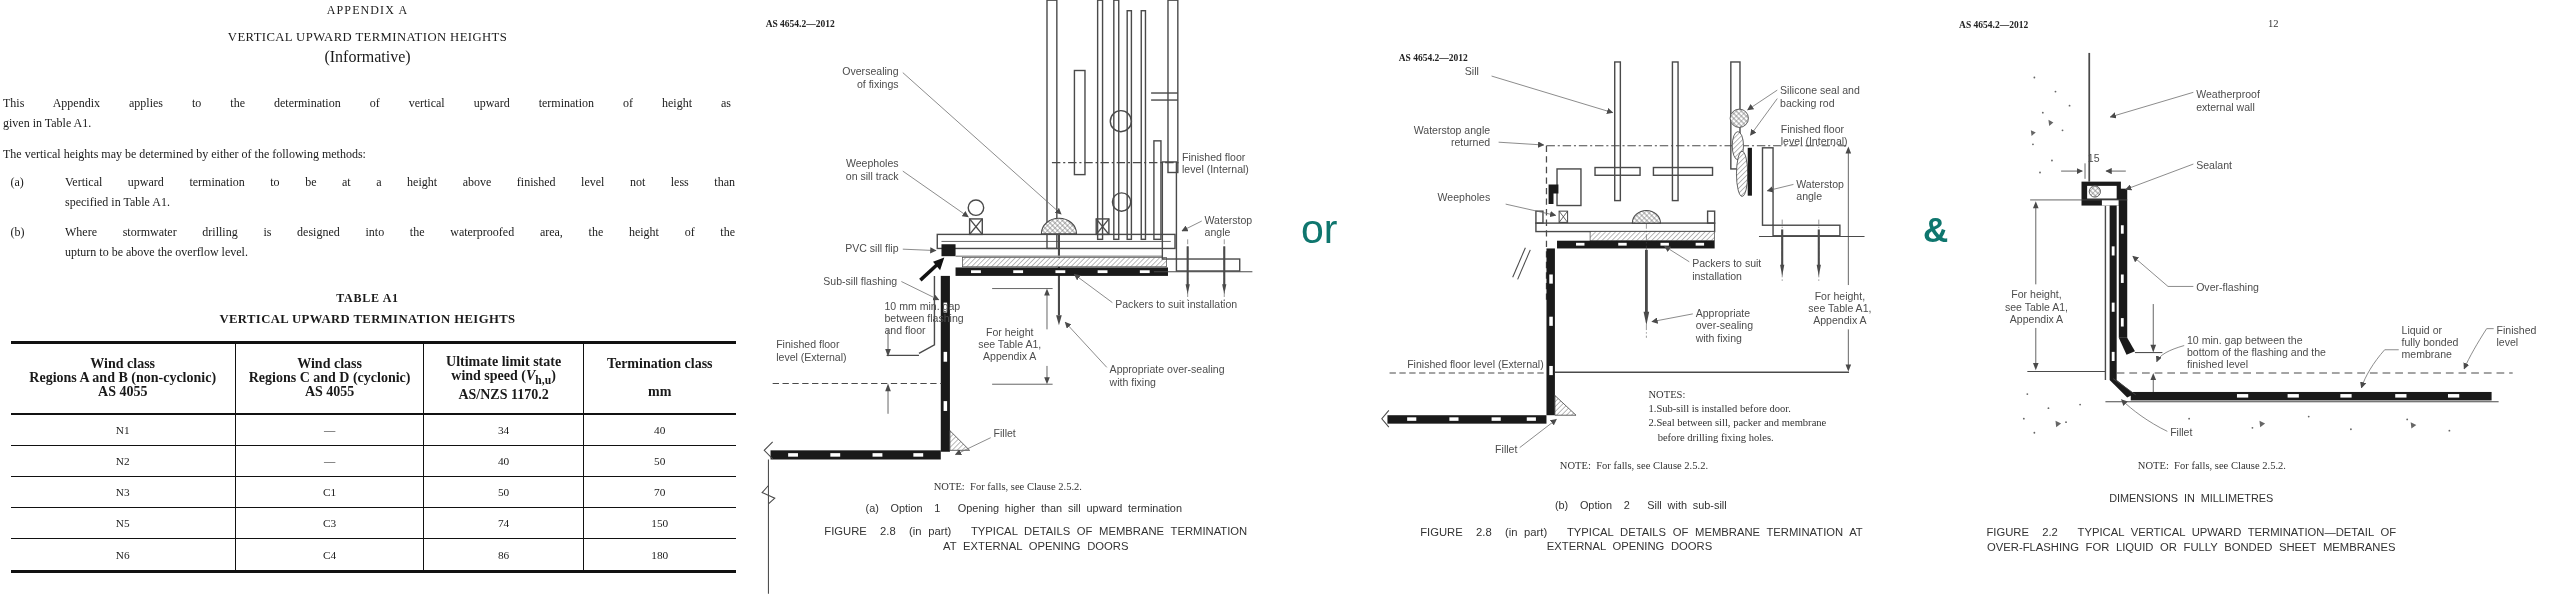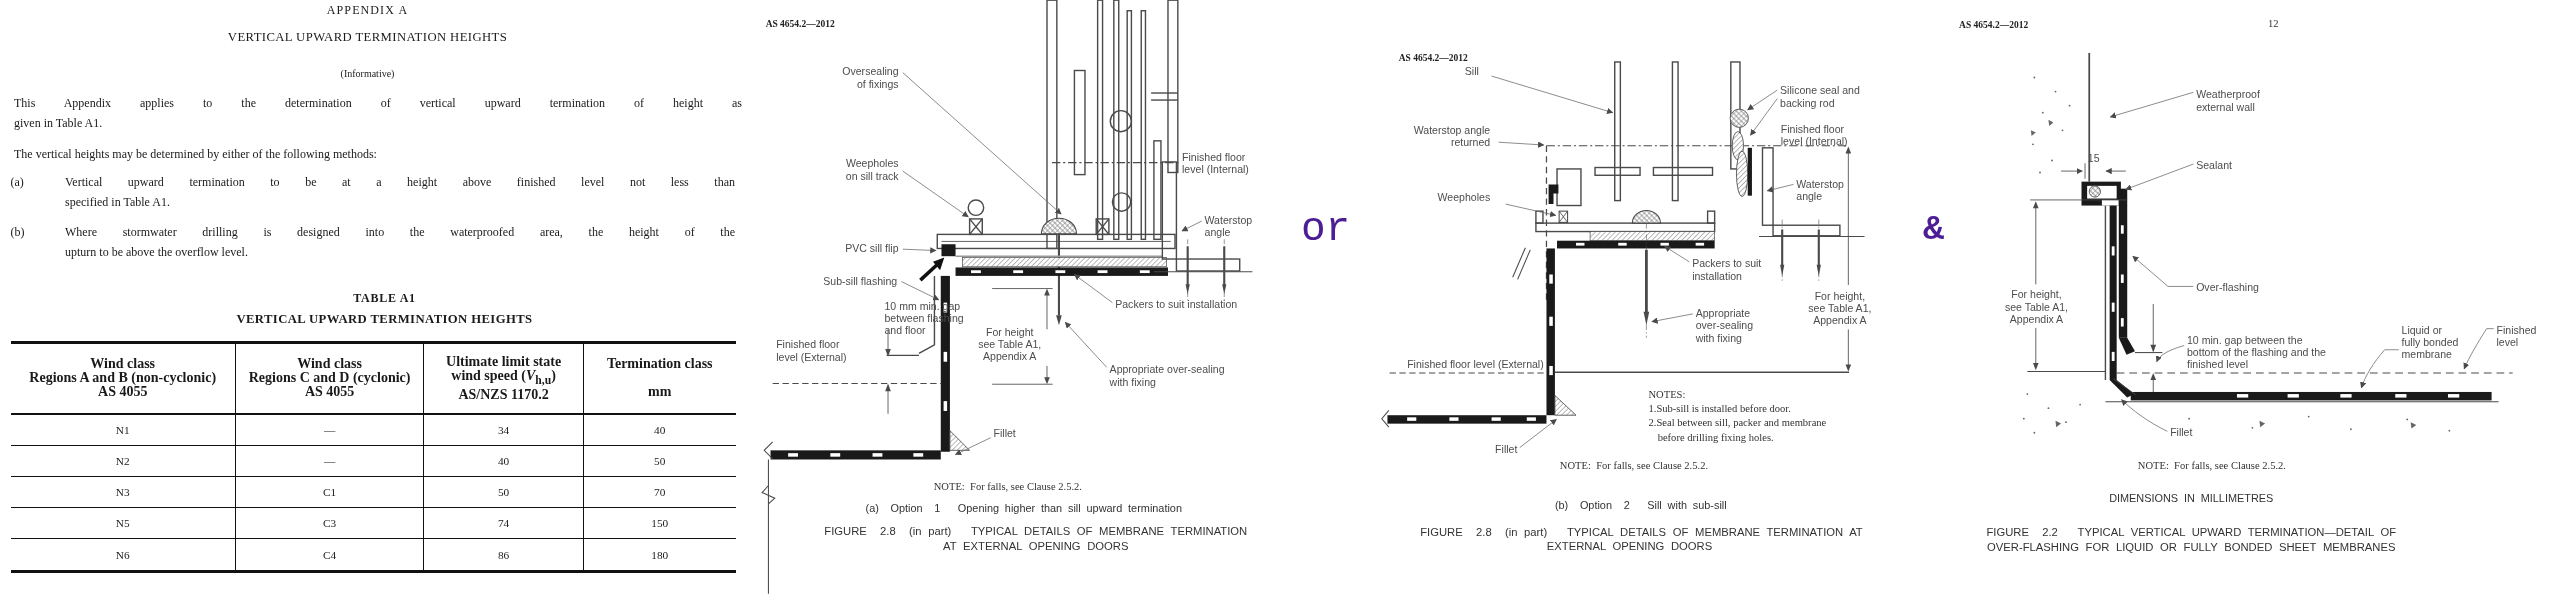--- a/index.html
+++ b/index.html
@@ -3,48 +3,48 @@
 <meta charset="utf-8">
 <style>
   html,body{margin:0;padding:0;background:#fff;}
   .doc{position:relative;width:2576px;height:594px;background:#ffffff;overflow:hidden;
        font-family:"Liberation Serif",serif;color:#1a1a1a;}
   
   .textcol{position:absolute;left:0;top:0;width:746px;height:594px;}
   .h1,.h2,.h3{position:absolute;left:0;width:735px;text-align:center;}
   .h1{top:2.8px;font-size:12px;letter-spacing:1.1px;}
   .h2{top:30px;font-size:12.7px;letter-spacing:0.4px;}
-  .h3{top:68px;font-size:10px;}
-  .para{position:absolute;left:14px;width:728px;font-size:12px;line-height:20px;}
+  .h3{top:48px;font-size:16px;}
+  .para{position:absolute;left:3px;width:728px;font-size:12px;line-height:20px;}
   .para .j{text-align:justify;text-align-last:justify;}
   .item{position:absolute;left:7px;width:728px;font-size:12px;line-height:20px;}
   .item .lbl{position:absolute;left:3.5px;top:0;}
   .item .itxt{margin-left:58px;}
   .item .itxt .j{text-align:justify;text-align-last:justify;}
-  .tcap1,.tcap2{position:absolute;left:17px;width:735px;text-align:center;font-weight:bold;}
+  .tcap1,.tcap2{position:absolute;left:0;width:735px;text-align:center;font-weight:bold;}
   .tcap1{top:291px;font-size:12px;letter-spacing:0.7px;}
   .tcap2{top:312px;font-size:12.7px;letter-spacing:0.4px;}
   table.a1{position:absolute;left:10.6px;top:341px;width:725px;border-collapse:collapse;
            border-top:3.5px solid #111;border-bottom:3.5px solid #111;}
   table.a1 th,table.a1 td{border-left:1.4px solid #111;border-right:1.4px solid #111;
            text-align:center;vertical-align:middle;padding:1.4px 2.8px;}
   table.a1 th:first-child,table.a1 td:first-child{border-left:none;}
   table.a1 th:last-child,table.a1 td:last-child{border-right:none;}
   table.a1 thead th{border-bottom:2.1px solid #111;font-size:14px;line-height:14px;height:66px;}
   table.a1 td{border-bottom:1.8px solid #111;font-size:11.3px;height:27.4px;}
   table.a1 tr:last-child td{border-bottom:none;}
   
   .panel{position:absolute;top:0;height:428px;}
   .panel svg{display:block;}
   text{fill:#4d4d4d;font-family:"Liberation Sans",sans-serif;font-size:15px;white-space:pre;}
   text.ref{fill:#222;font-family:"Liberation Serif",serif;font-weight:bold;font-size:13.5px;}
   text.ser{fill:#333;font-family:"Liberation Serif",serif;font-size:15px;}
   text.cap{fill:#333;font-size:15.5px;word-spacing:4px;}
   text.fig{fill:#333;font-size:16px;word-spacing:5px;}
-  .joiner{position:absolute;font-family:Liberation Mono, monospace;color:#4c1d95;}
+  .joiner{position:absolute;font-family:Liberation Sans, sans-serif;color:#0f766e;}
   .joiner.or{left:1301px;top:206px;font-size:41px;font-weight:400;}
   .joiner.amp{left:1923px;top:210px;font-size:35px;font-weight:700;}
 </style>
 </head>
 <body>
 
 <div class="doc">
 
   <section class="textcol">
     <div class="h1">APPENDIX   A</div>

